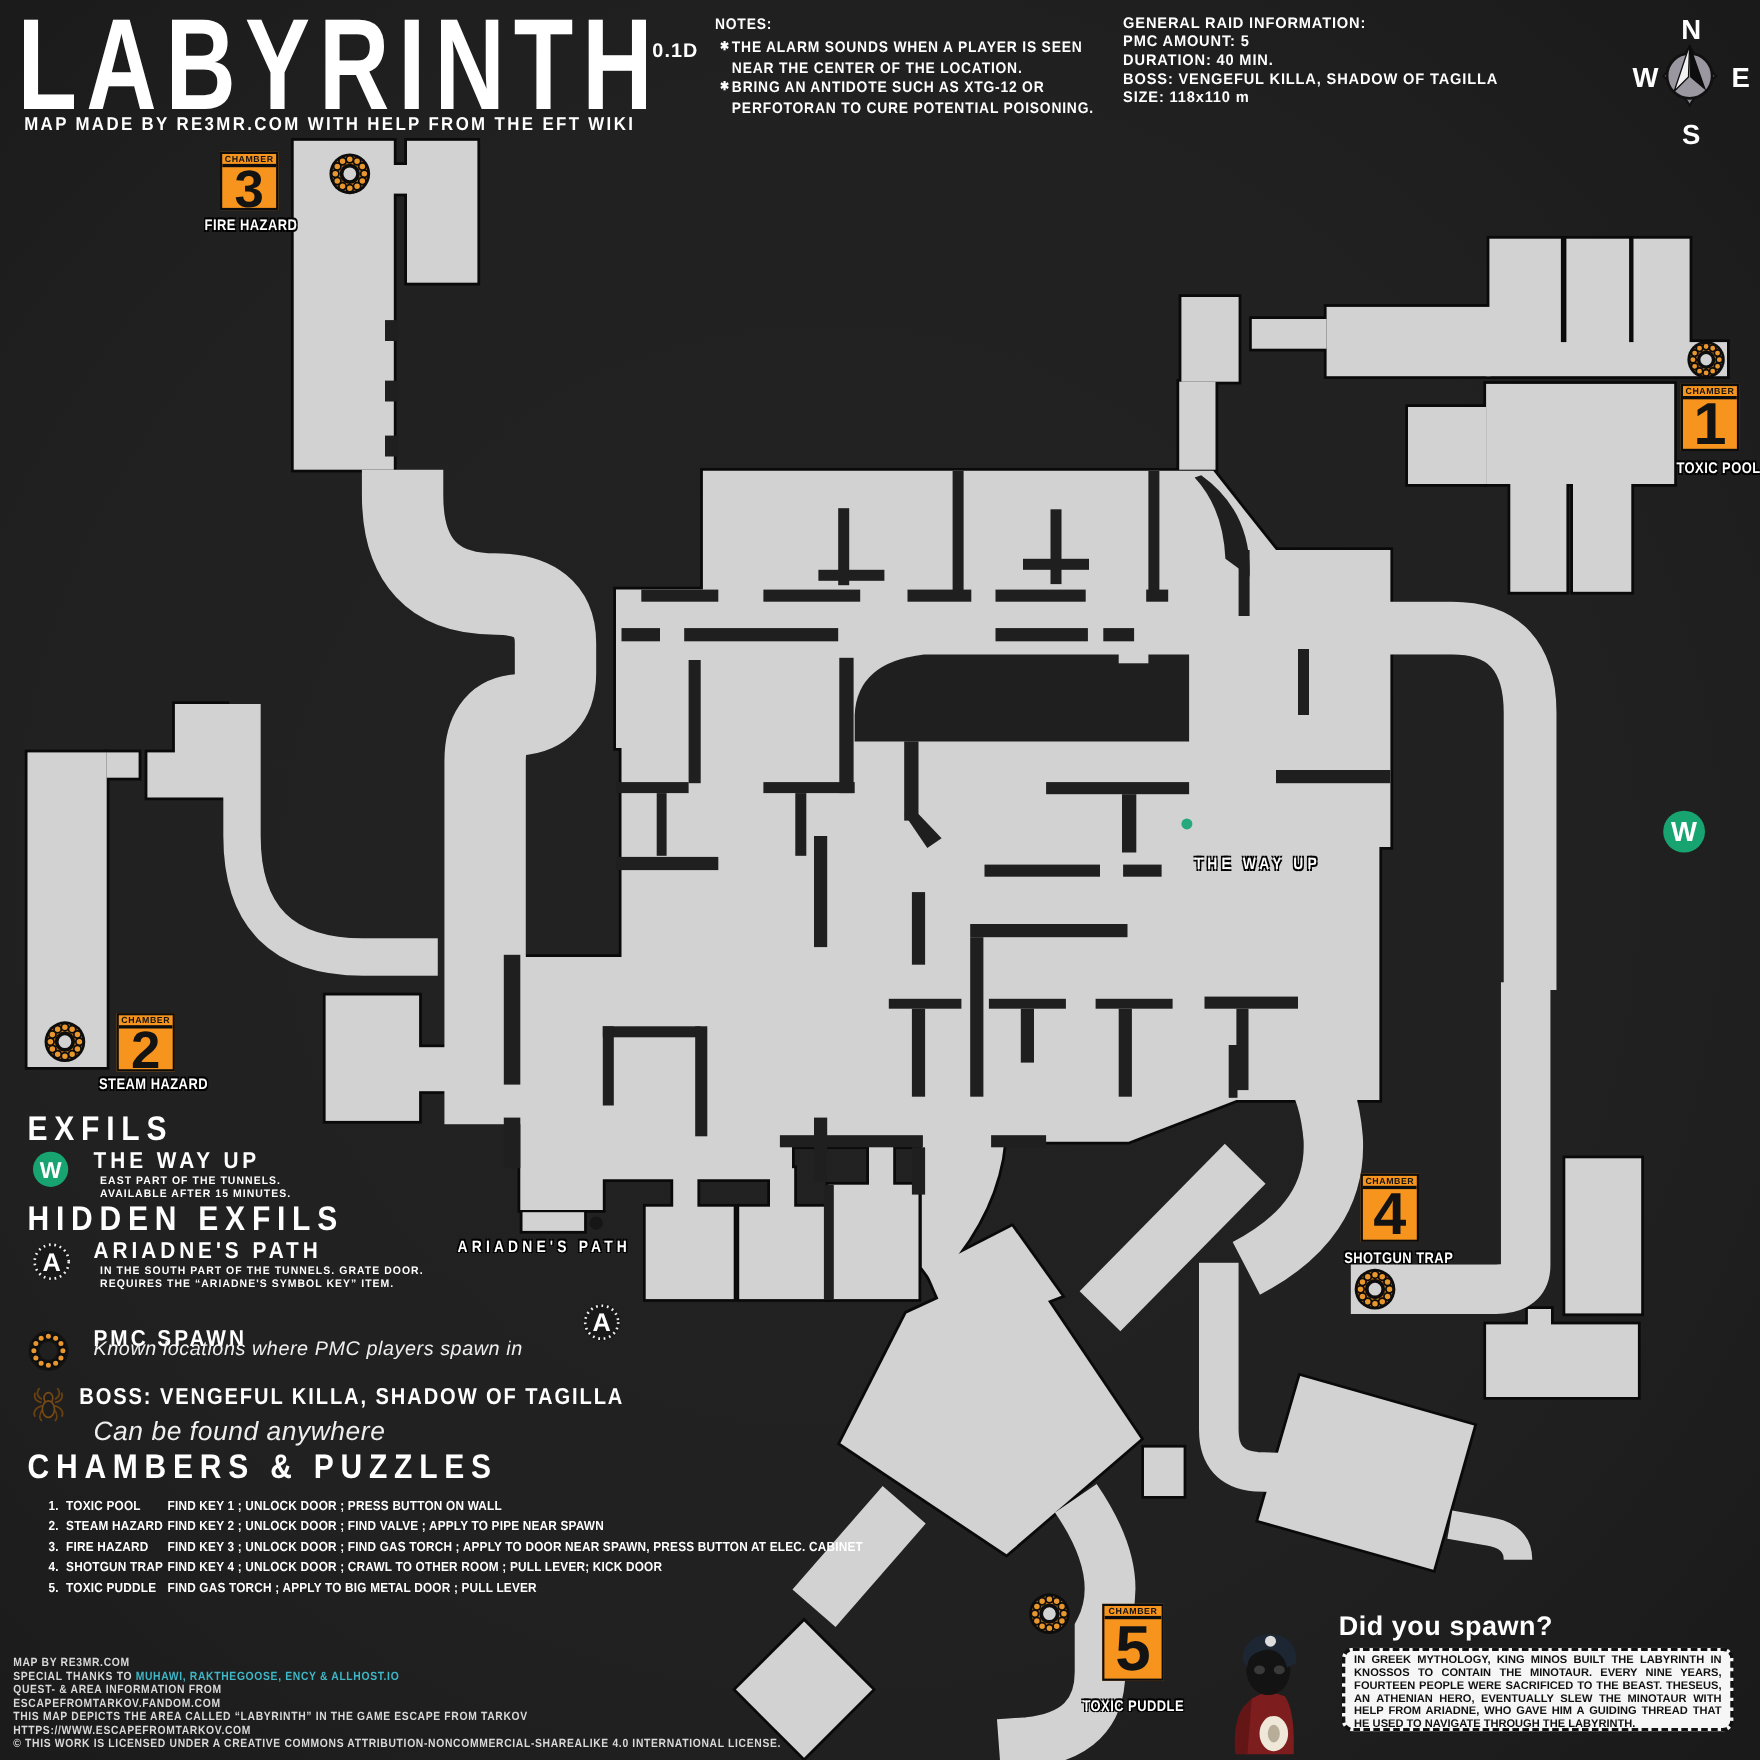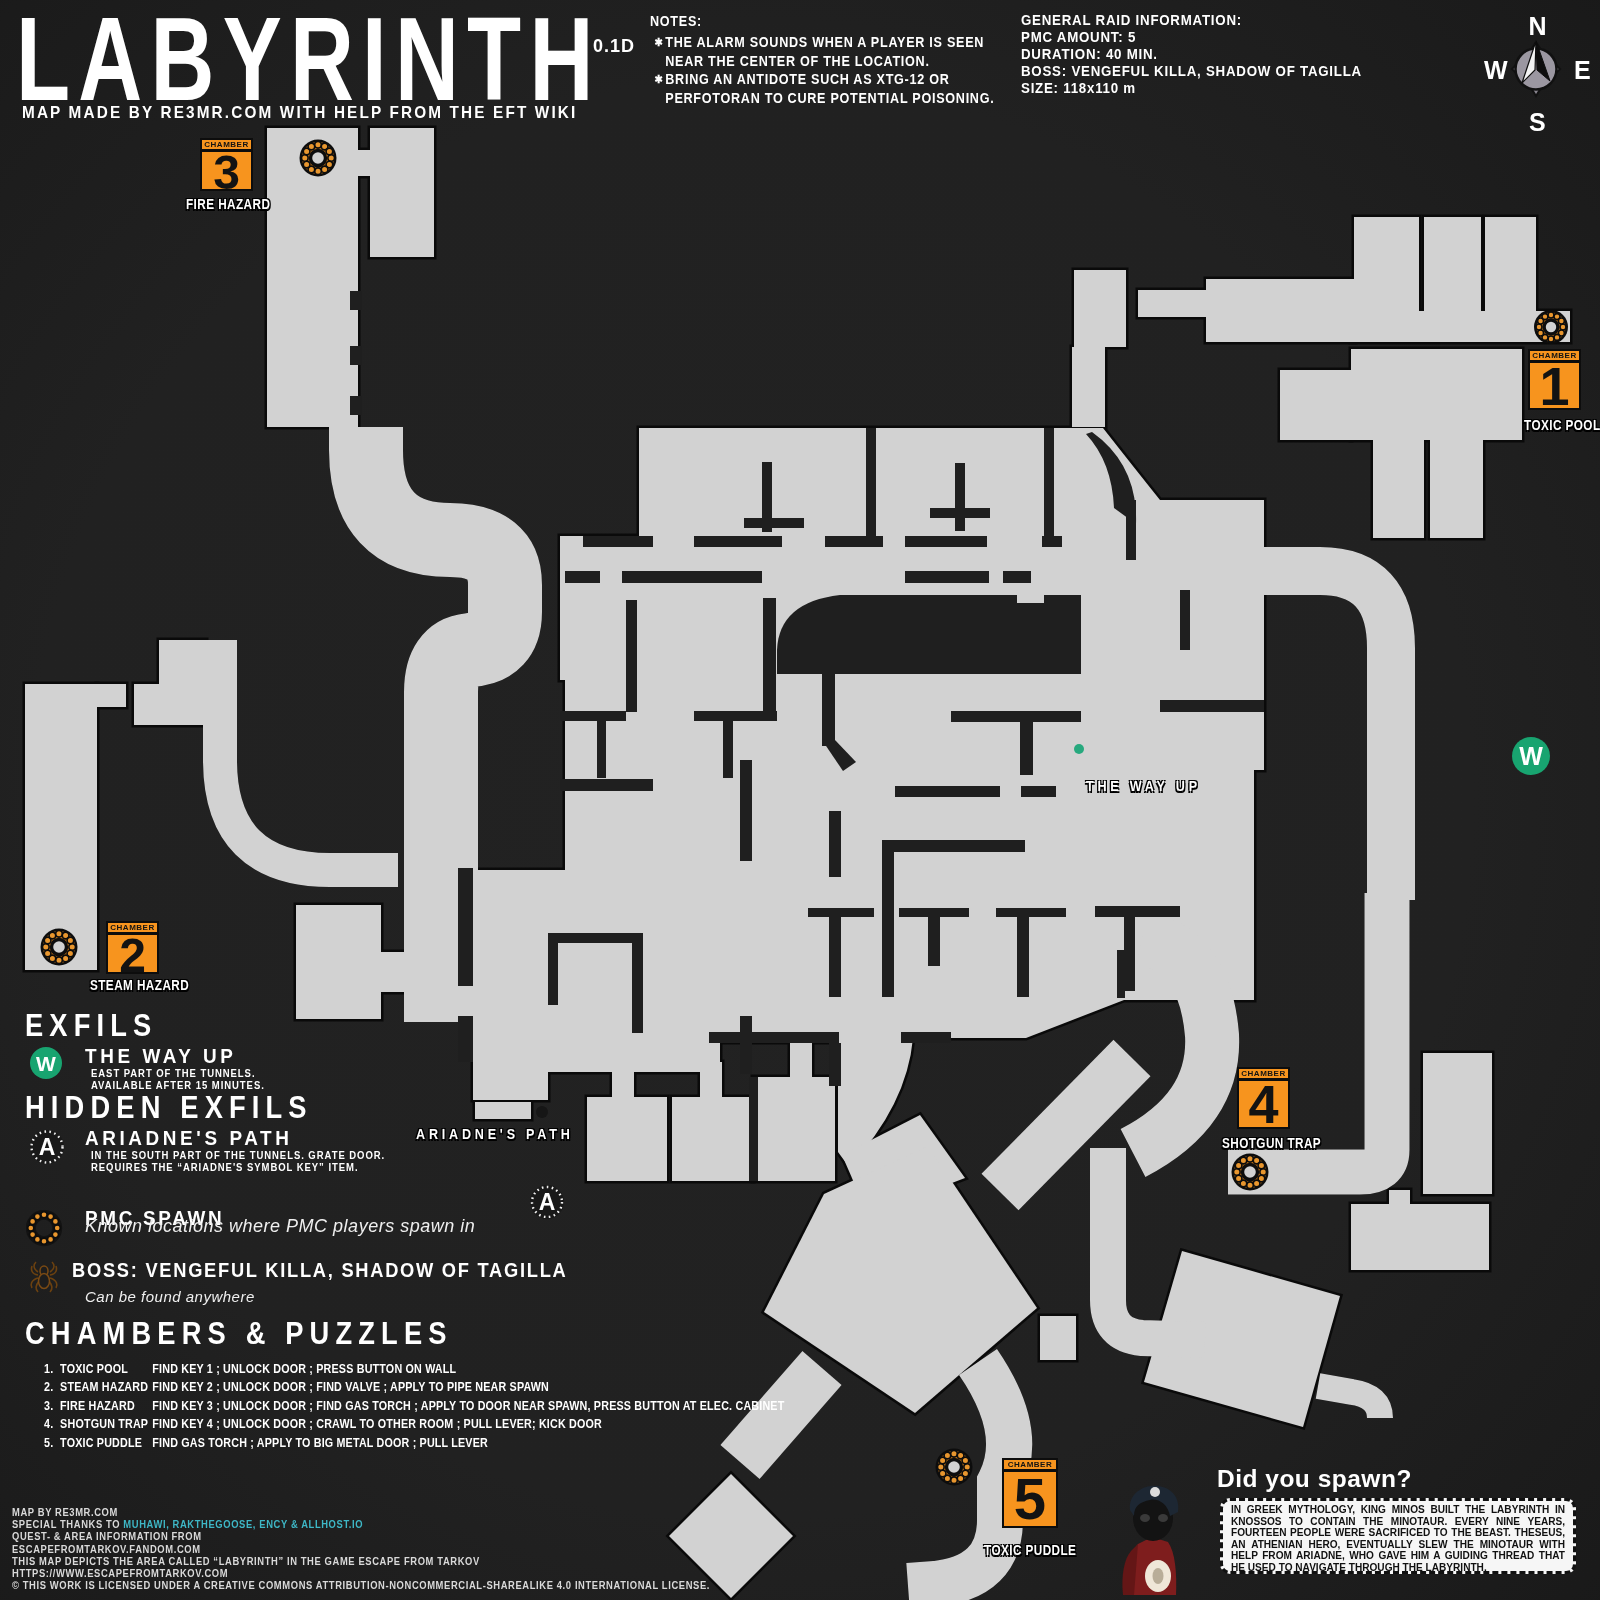--- a/index.html
+++ b/index.html
@@ -499,21 +499,21 @@
         <path d="M22,17 C29,16 29,11 28,8"></path>
         <path d="M22,20 C29,22 30,27 28,30"></path>
         <path d="M21,23 C25,28 24,32 22,34"></path>
       </g>
       <ellipse cx="16" cy="13" rx="4" ry="5" fill="#1d1d1d" stroke="#7a4a14" stroke-width="1.5"></ellipse>
       <ellipse cx="16" cy="23" rx="5.5" ry="7.5" fill="#1d1d1d" stroke="#7a4a14" stroke-width="1.5"></ellipse>
     </svg>
 
 <div class="b cond" style="left:72px;top:1258px;font-size:21px;letter-spacing:2px;transform:scaleX(0.87);">BOSS: VENGEFUL KILLA, SHADOW OF TAGILLA</div>
 
-<div class="b" style="left:85px;top:1288px;font-size:15px;font-weight:normal;font-style:italic;letter-spacing:0.5px;color:#efefef;">Can be found anywhere</div>
+<div class="b" style="left:85px;top:1288px;font-size:24px;font-weight:normal;font-style:italic;letter-spacing:0.5px;color:#efefef;">Can be found anywhere</div>
 
 <div class="b cond" style="left:25px;top:1316px;font-size:31px;letter-spacing:7px;transform:scaleX(0.88);">CHAMBERS &amp; PUZZLES</div>
 
 <div class="b cond" style="left:44px;top:1360px;font-size:12px;letter-spacing:0.2px;line-height:18.4px;transform:scaleX(0.895);white-space:nowrap;">
 <div><span style="display:inline-block;width:18px;">1.</span><span style="display:inline-block;width:103px;">TOXIC POOL</span>FIND KEY 1 ; UNLOCK DOOR ; PRESS BUTTON ON WALL</div>
 <div><span style="display:inline-block;width:18px;">2.</span><span style="display:inline-block;width:103px;">STEAM HAZARD</span>FIND KEY 2 ; UNLOCK DOOR ; FIND VALVE ; APPLY TO PIPE NEAR SPAWN</div>
 <div><span style="display:inline-block;width:18px;">3.</span><span style="display:inline-block;width:103px;">FIRE HAZARD</span>FIND KEY 3 ; UNLOCK DOOR ; FIND GAS TORCH ; APPLY TO DOOR NEAR SPAWN, PRESS BUTTON AT ELEC. CABINET</div>
 <div><span style="display:inline-block;width:18px;">4.</span><span style="display:inline-block;width:103px;">SHOTGUN TRAP</span>FIND KEY 4 ; UNLOCK DOOR ; CRAWL TO OTHER ROOM ; PULL LEVER; KICK DOOR</div>
 <div><span style="display:inline-block;width:18px;">5.</span><span style="display:inline-block;width:103px;">TOXIC PUDDLE</span>FIND GAS TORCH ; APPLY TO BIG METAL DOOR ; PULL LEVER</div>
 </div>

